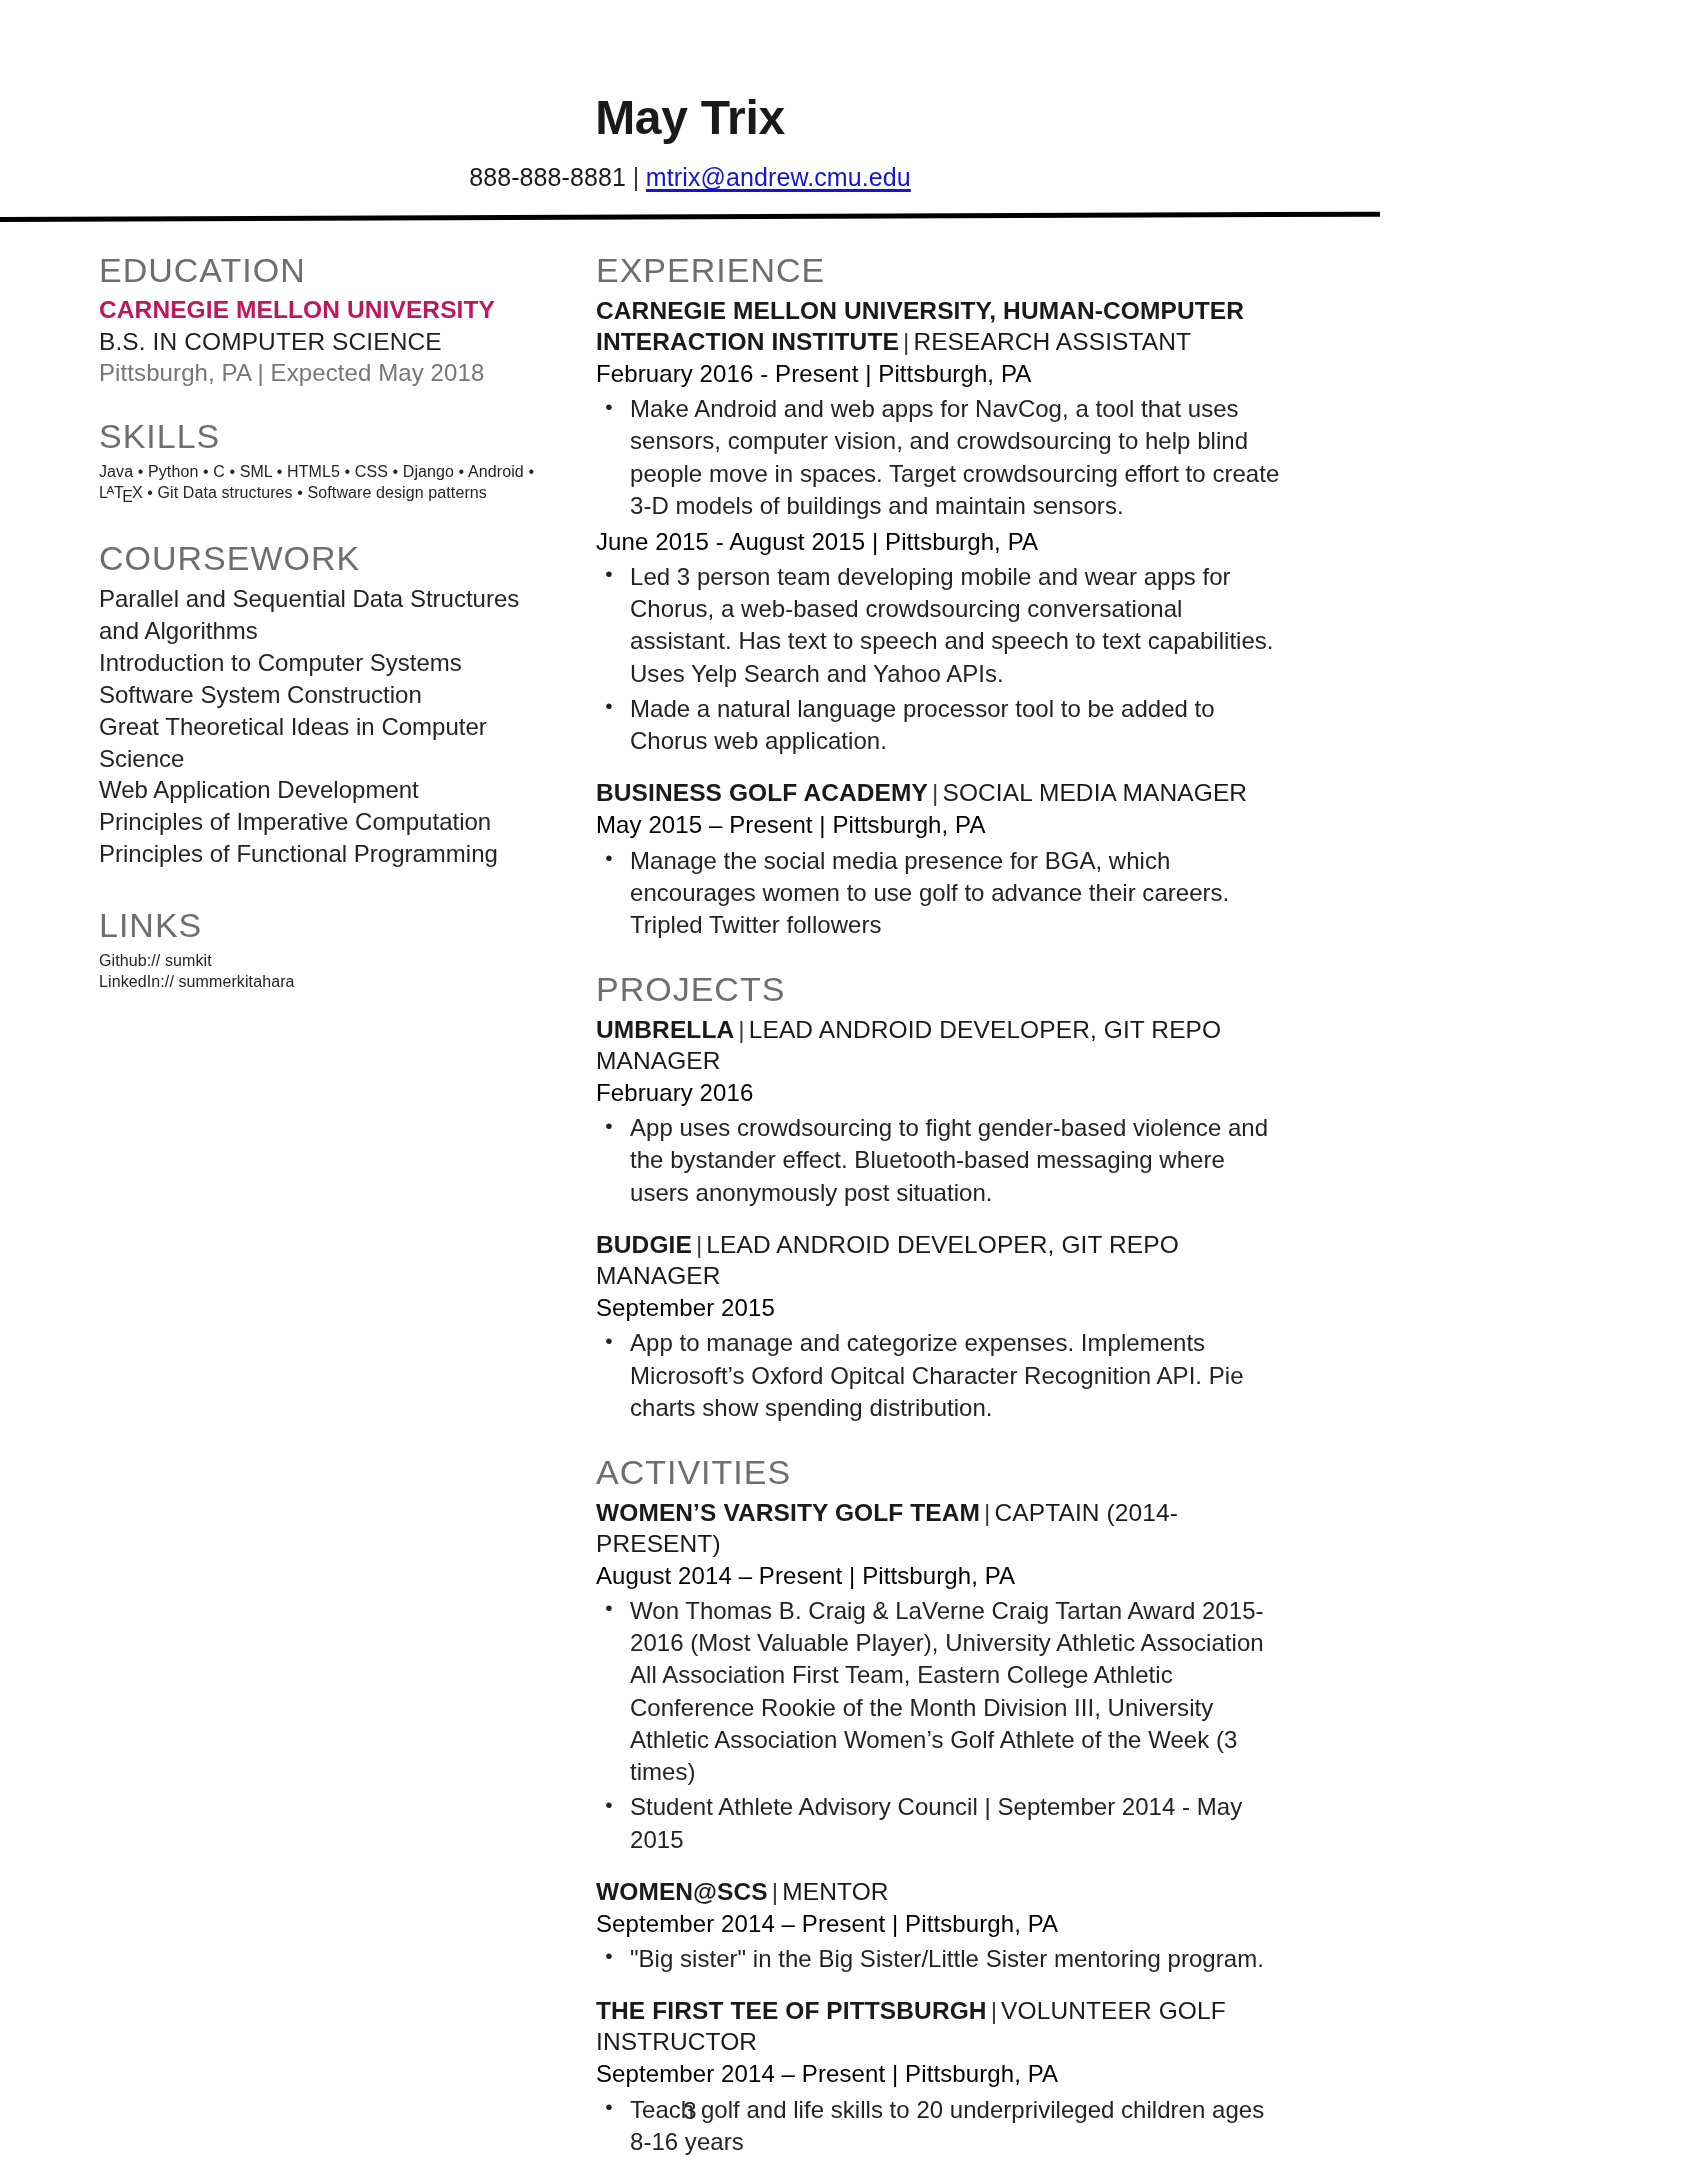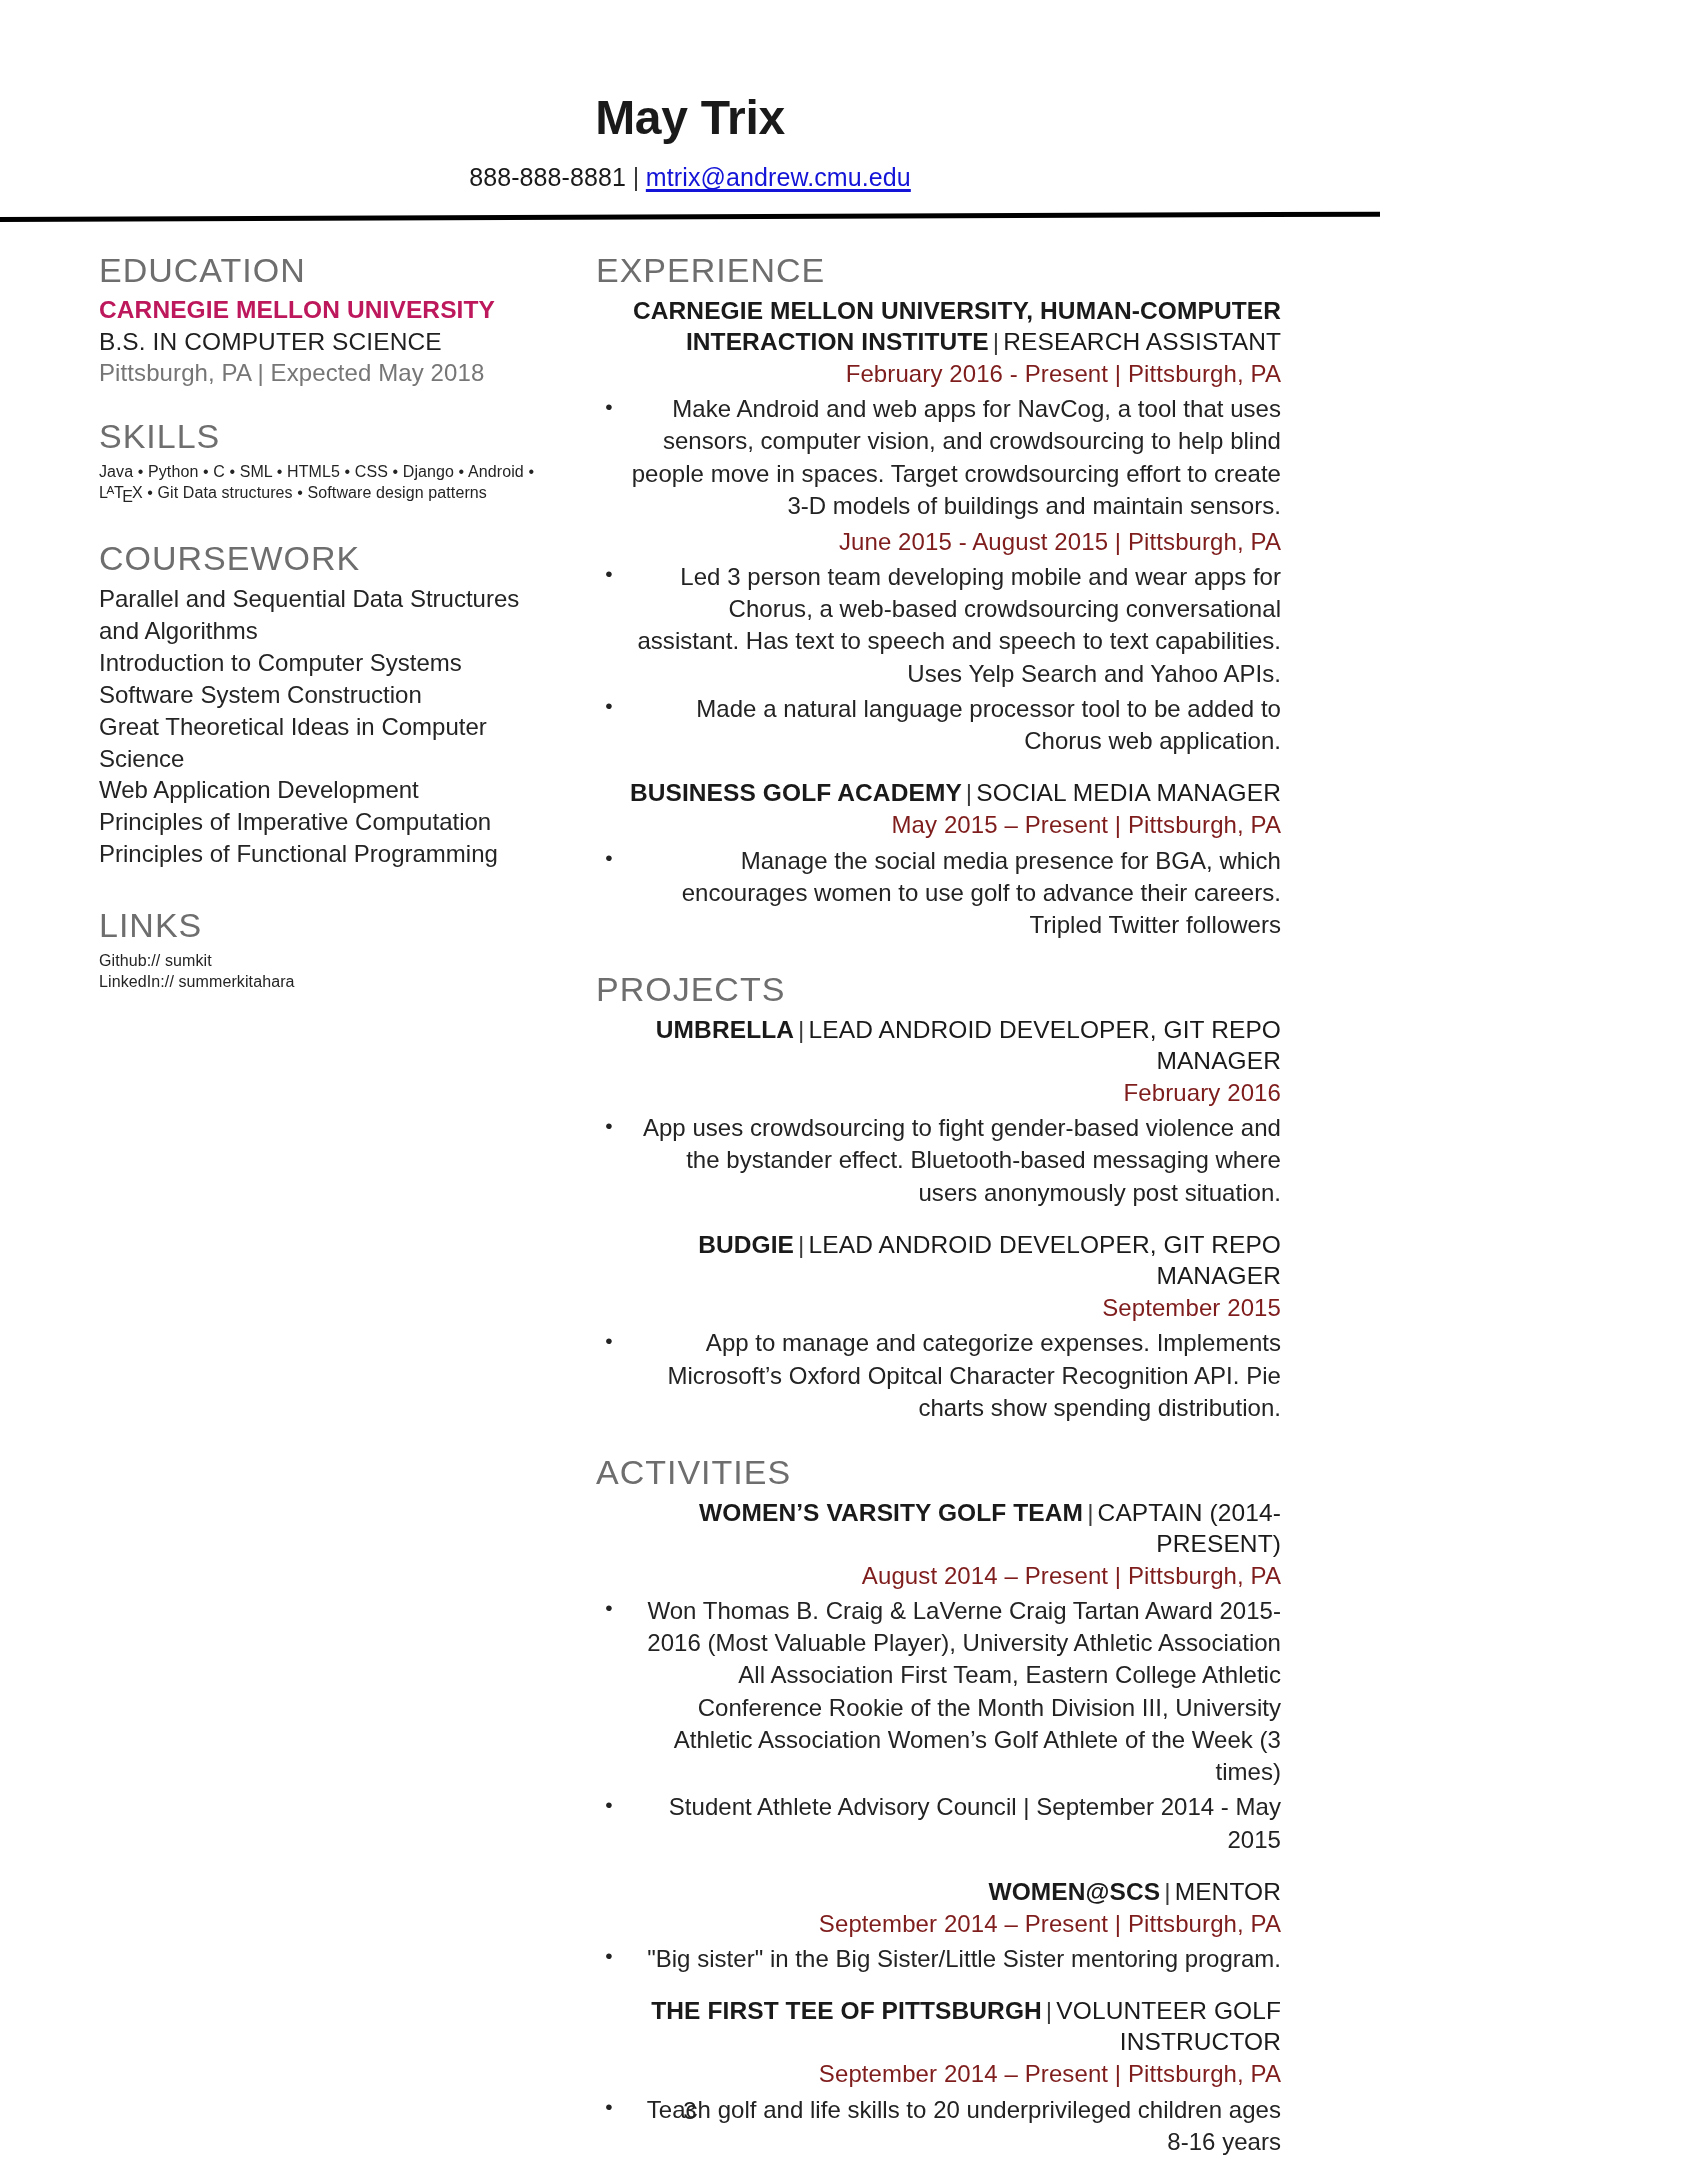--- a/index.html
+++ b/index.html
@@ -136,36 +136,36 @@
     margin-right: -0.05em;
   }
   .latex .e {
     position: relative;
     top: 0.22em;
     margin-left: -0.09em;
     margin-right: -0.08em;
   }
 
   
-  .entry { margin-bottom: 4px; text-align: right; }
+  .entry { margin-bottom: 4px; }
   .entry-title {
     font-size: 24.5px;
     color: #1a1a1a;
     line-height: 1.28;
     letter-spacing: 0.1px;
   }
   .entry-title .strong { font-weight: bold; }
   .entry-title .pipe {
     font-weight: 300;
     color: #3c3c3c;
     padding: 0 4px;
   }
   .entry-meta {
     font-size: 24px;
-    color: #7f1d1d;
+    color: #000000;
     line-height: 1.3;
     letter-spacing: 0.1px;
     margin-top: 0.7px;
   }
   ul.bullets {
     list-style: none;
     margin: 4px 0 0 0;
     padding: 0;
   }
   ul.bullets > li {

